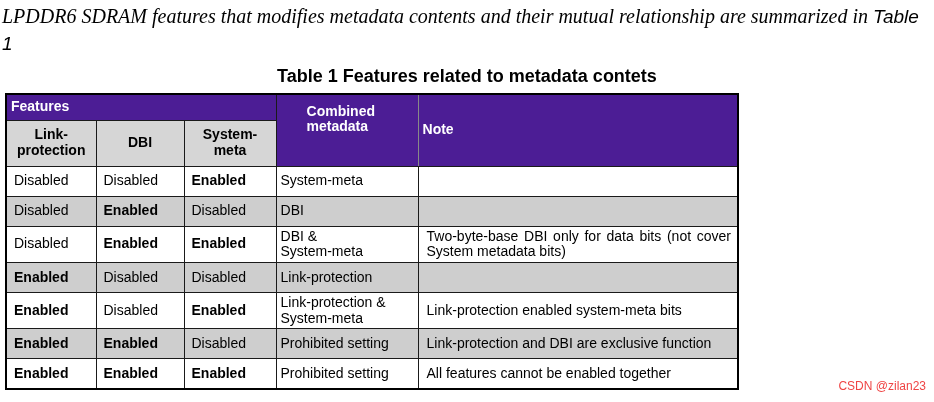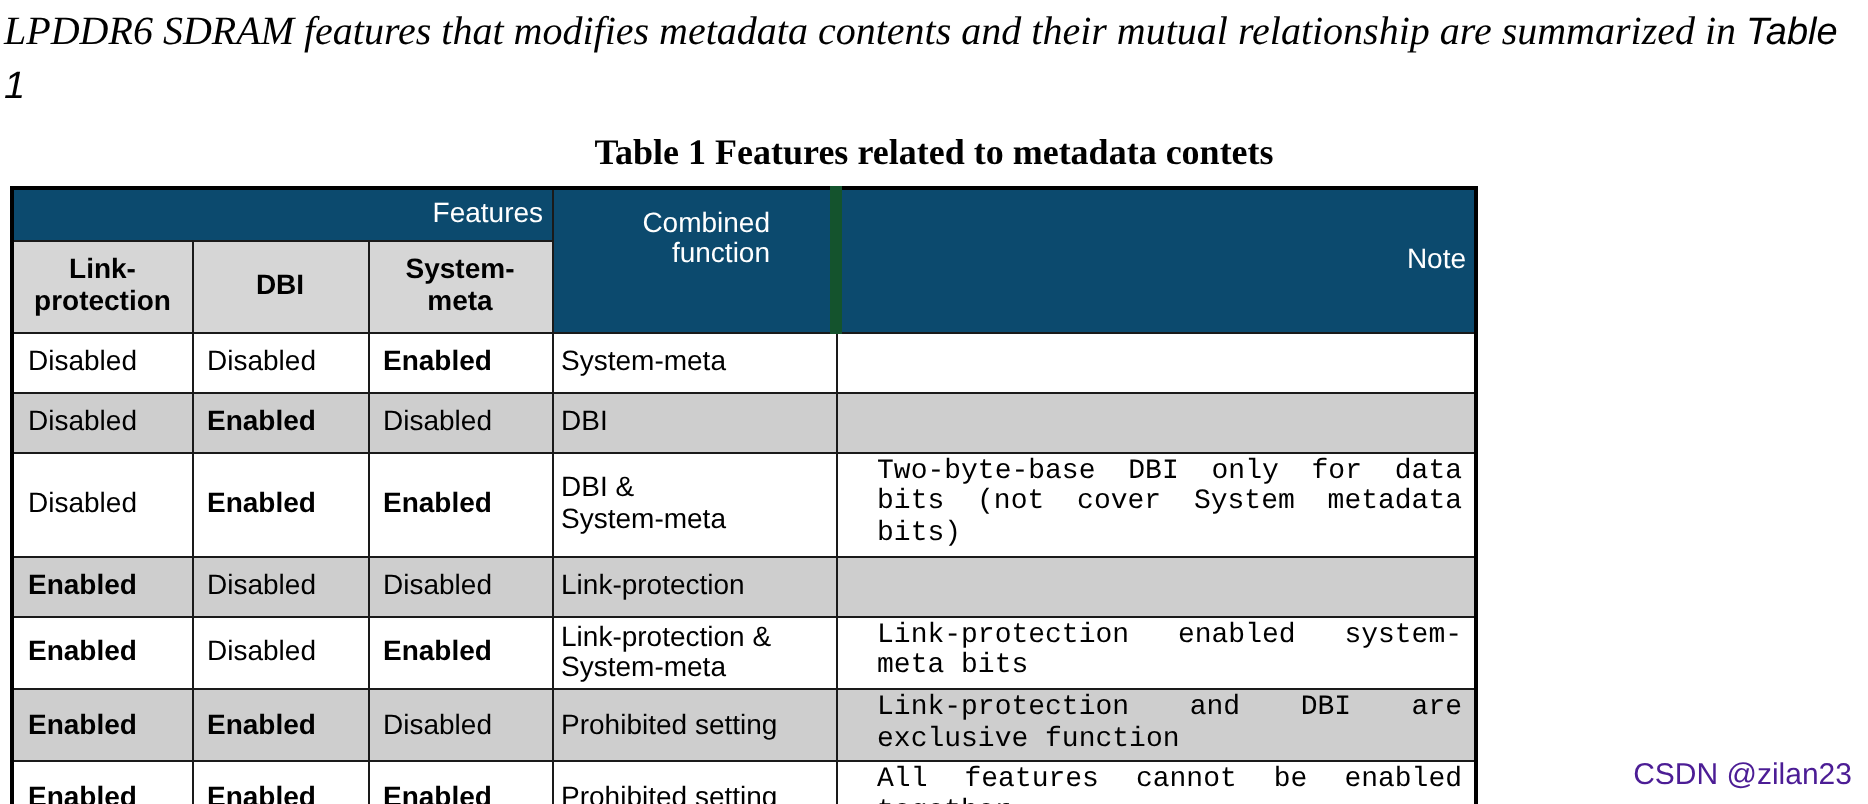--- a/index.html
+++ b/index.html
@@ -21,21 +21,21 @@
     line-height: 26px;
     color: #000;
     font-style: italic;
   }
   .intro .sans-ref { font-family: "Liberation Sans", sans-serif; font-size: 19px; }
 
   .table-title {
     margin: 9px 0 6px 0;
     width: 934px;
     text-align: center;
-    font-family: Liberation Serif, serif;
+    font-family: Liberation Sans, sans-serif;
     font-size: 18px;
     font-weight: bold;
     color: #000;
   }
 
   table.features-table {
     border-collapse: collapse;
     table-layout: fixed;
     width: 732px;
     margin-left: 5px;
@@ -52,50 +52,50 @@
     border: 1px solid #1a1a1a;
     padding: 2px 4px;
     vertical-align: middle;
   }
   .features-table { border: 2px solid #000; }
 
   thead tr.hrow1 { height: 26px; }
   thead tr.hrow2 { height: 46px; }
 
   th.black {
-    background: #0c4a6e;
+    background: #4c1d95;
     color: #ffffff;
-    font-weight: normal;
-    text-align: right;
+    font-weight: bold;
+    text-align: left;
   }
   th.combined-h { padding: 0 30px 22px 30px; vertical-align: middle; border-right: 1px solid #888; }
-  th.note-h { border-left: 6px solid #14532d; }
+  th.note-h { border-left: 1px solid #14532d; }
 
   th.gray {
     background: #d6d6d6;
     color: #000;
     font-weight: bold;
     text-align: center;
     padding: 2px 4px;
   }
 
   tbody tr { height: 30px; background: #ffffff; }
   tbody tr.shade { background: #cecece; }
 
   tbody td.feature-cell { text-align: left; padding-left: 7px; }
   tbody td.bold { font-weight: bold; margin-left: 19px; }
   tbody td.combined-cell { white-space: pre-line; }
-  tbody td.note-cell { text-align: justify; padding-left: 20px; padding-right: 6px; font-family: Liberation Mono, monospace; }
+  tbody td.note-cell { text-align: justify; padding-left: 8px; padding-right: 6px; }
 
   .watermark {
     position: absolute;
     right: 8px;
     top: 376px;
-    font-size: 15px;
-    color: #4c1d95;
+    font-size: 12px;
+    color: #ef4444;
     font-family: "Liberation Sans", sans-serif;
   }
 </style>
 </head>
 <body>
 
 <div class="page">
 
   <p class="intro"><span>LPDDR6 SDRAM features that modifies metadata contents and their mutual relationship are summarized in </span><span class="sans-ref">Table 1</span></p>
 
@@ -105,21 +105,21 @@
     <colgroup>
       <col class="c1">
         <col class="c2">
         <col class="c3">
         <col class="c4">
         <col class="c5">
     </colgroup>
     <thead>
       <tr class="hrow1">
         <th colspan="3" class="black">Features</th>
-        <th rowspan="2" class="black combined-h">Combined function</th>
+        <th rowspan="2" class="black combined-h">Combined metadata</th>
         <th rowspan="2" class="black note-h">Note</th>
       </tr>
       <tr class="hrow2">
         <th class="gray" style="white-space: normal;">Link-<br>protection</th>
         <th class="gray">DBI</th>
         <th class="gray">System-<br>meta</th>
       </tr>
     </thead>
     <tbody>
         <tr>

